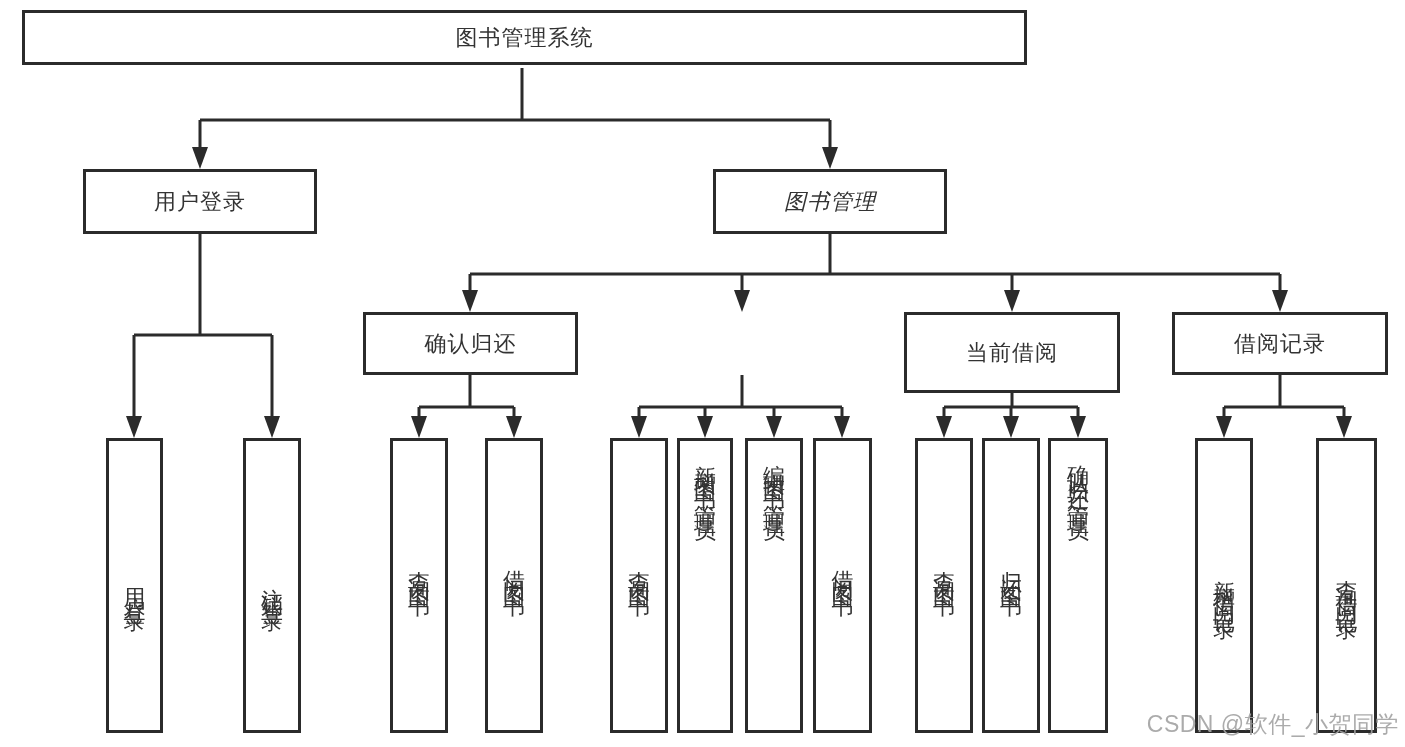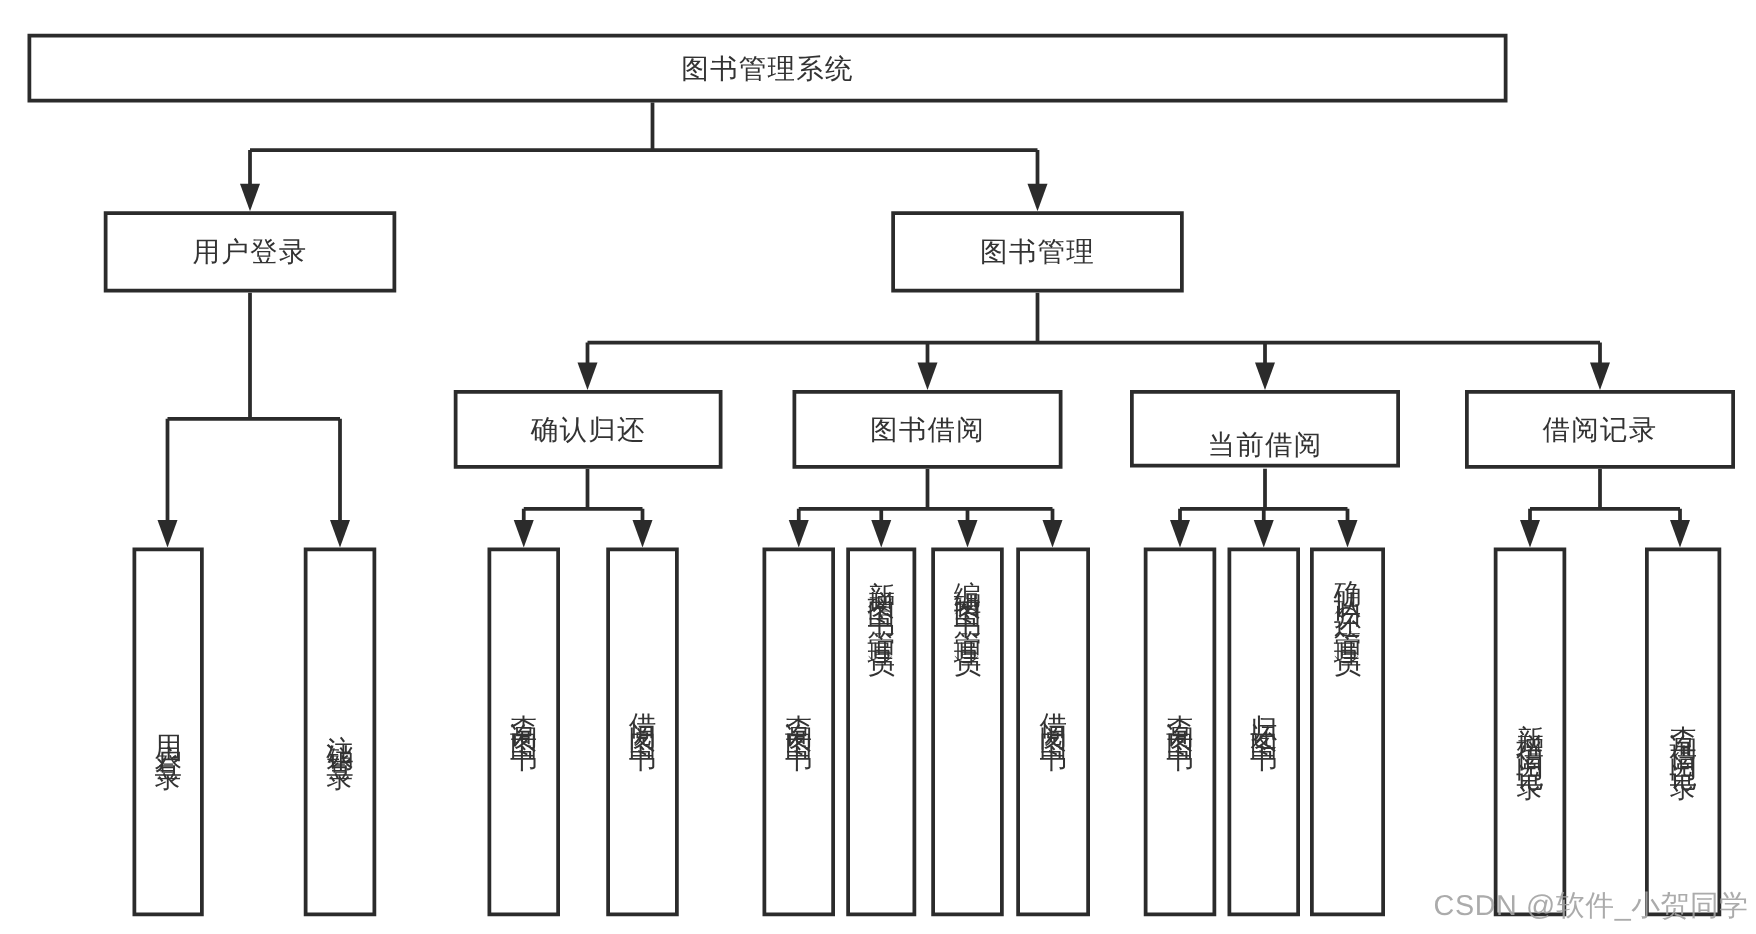--- a/index.html
+++ b/index.html
@@ -30,26 +30,26 @@
     writing-mode:vertical-rl;
     text-orientation:mixed;
     letter-spacing:8px;
     line-height:1;
     font-size:22px;
     white-space:nowrap;
   }
   .from-top{align-items:flex-start;}
   .from-top .vtext{padding-top:6px;}
   .bias-up .vtext{padding-bottom:34px;}
-  .pos-root{left:22px;top:27px;width:1184px;height:55px;}
+  .pos-root{left:22px;top:10px;width:1005px;height:55px;}
   .pos-login{left:83px;top:169px;width:234px;height:65px;}
-  .pos-mgmt{left:713px;top:169px;width:234px;height:65px;}
+  .pos-mgmt{left:713px;top:169px;width:234px;height:65px;font-style:italic;}
   .pos-nb{left:363px;top:312px;width:215px;height:63px;}
   .pos-bb{left:634px;top:312px;width:216px;height:63px;}
-  .pos-cb{left:904px;top:312px;width:216px;height:62px;align-items:flex-end;}
+  .pos-cb{left:904px;top:312px;width:216px;height:81px;}
   .pos-br{left:1172px;top:312px;width:216px;height:63px;}
   .pos-l1{left:106px;width:57px;}
   .pos-l2{left:243px;}
   .pos-l3{left:390px;}
   .pos-l4{left:485px;}
   .pos-l5{left:610px;}
   .pos-l6{left:677px;width:56px;}
   .pos-l7{left:745px;}
   .pos-l8{left:813px;width:59px;}
   .pos-l9{left:915px;}
@@ -113,23 +113,20 @@
   <div class="box pos-login">
     <span>用户登录</span>
   </div>
   <div class="box pos-mgmt">
     <span>图书管理</span>
   </div>
 
   <div class="box pos-nb">
     <span>确认归还</span>
   </div>
-  <div class="box pos-bb">
-    <span>图书借阅</span>
-  </div>
   <div class="box pos-cb">
     <span>当前借阅</span>
   </div>
   <div class="box pos-br">
     <span>借阅记录</span>
   </div>
 
   <div class="box leaf pos-l1">
     <span class="vtext">用户登录</span>
   </div>

